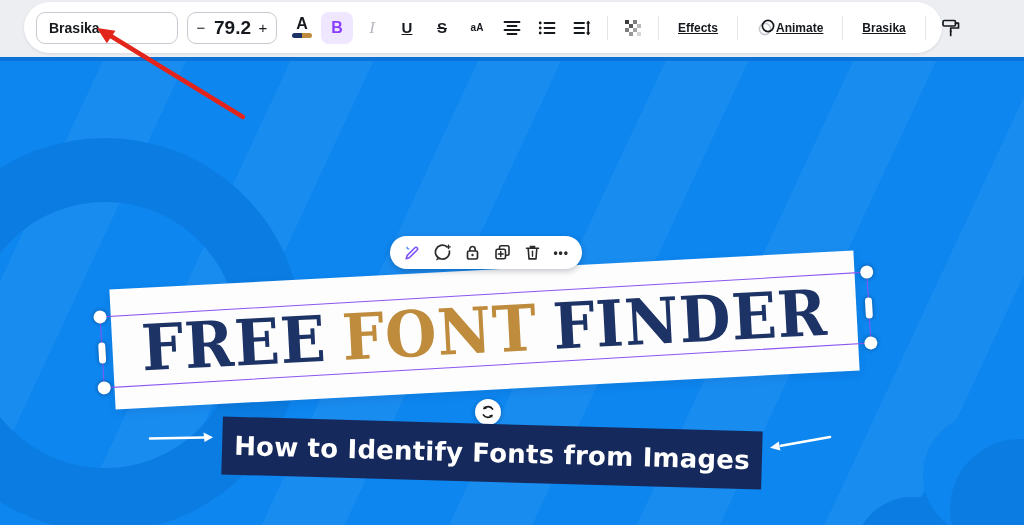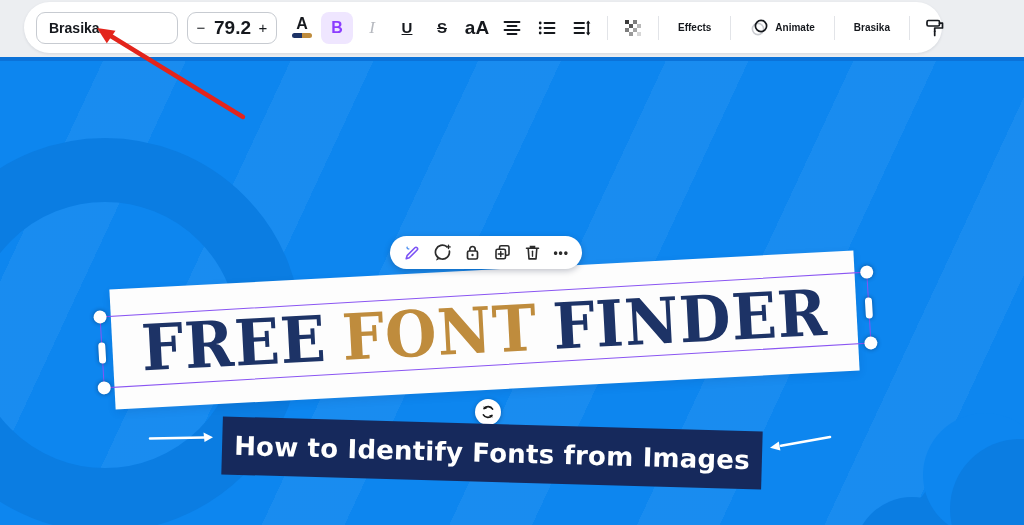--- a/index.html
+++ b/index.html
@@ -23,27 +23,27 @@
     height:32px; border:1px solid #c7cbd1; border-radius:9px; background:#fff;
     display:flex; align-items:center; flex:0 0 auto; margin-left:6px;
   }
   .size-stepper .step { width:26px; text-align:center; font-size:15px; color:#15181d; cursor:pointer; background:none; border:none; font-family:inherit; }
   .size-stepper .val { width:36px; text-align:center; font-size:19px; font-weight:bold; color:#15181d; }
   .tbtn {
     min-width:32px; height:32px; border:none; background:none; border-radius:8px;
     display:flex; flex-direction:column; align-items:center; justify-content:center;
     font-size:15px; color:#15181d; cursor:pointer; font-family:inherit; flex:0 0 auto;
   }
-  .tbtn.word { padding:0 10px; font-size:10px; font-weight:bold; }
+  .tbtn.word { padding:0 10px; font-size:12px; font-weight:bold;text-decoration:underline; }
   .tbtn.bold-active { background:#efe6ff; color:#8b3dff; font-weight:bold; font-size:16px; }
   .tbtn.disabled { color:#b6b9bf; cursor:default; }
   .italic-glyph { font-family:"Liberation Serif", serif; font-style:italic; font-size:17px; }
   .underline-glyph { text-decoration:underline; font-weight:bold; font-size:15px; }
   .strike-glyph { text-decoration:line-through; font-weight:bold; font-size:15px; }
-  .case-glyph { font-size:19px; font-weight:bold; }
+  .case-glyph { font-size:10px; font-weight:bold; }
   .color-a { font-weight:bold; font-size:16px; line-height:14px; color:#15181d; }
   .color-underline { display:flex; width:20px; height:5px; border-radius:3px; overflow:hidden; margin-top:2px; }
   .color-underline i { flex:1; }
   .half-navy { background:#1d3366; }
   .half-gold { background:#bf8c3d; }
   .tb-divider { width:1px; height:24px; background:#e2e4e8; margin:0 6px; flex:0 0 auto; }
 
   
   .canvas { position:absolute; left:0; top:57px; width:1024px; height:468px; background:#0d86ef; overflow:hidden; z-index:5; }
   .canvas-topedge { position:absolute; left:0; top:0; width:100%; height:4px; background:#0b72d8; }
@@ -196,21 +196,21 @@
         </svg>
       </button>
 
       <div class="tb-divider"></div>
 
       <button class="tbtn word">Effects</button>
 
       <div class="tb-divider"></div>
 
       <button class="tbtn word">
-        <span style="display:flex;align-items:center;gap:6px;">
+        <span style="display:flex;align-items:center;">
           <svg width="19" height="19" viewBox="0 0 19 19">
             <circle cx="8" cy="11" r="5.6" fill="none" stroke="#c9cbd0" stroke-width="1.6"></circle>
             <circle cx="11" cy="8" r="5.6" fill="none" stroke="#15181d" stroke-width="1.7"></circle>
           </svg>
           <span>Animate</span>
         </span>
       </button>
 
       <div class="tb-divider"></div>
 

